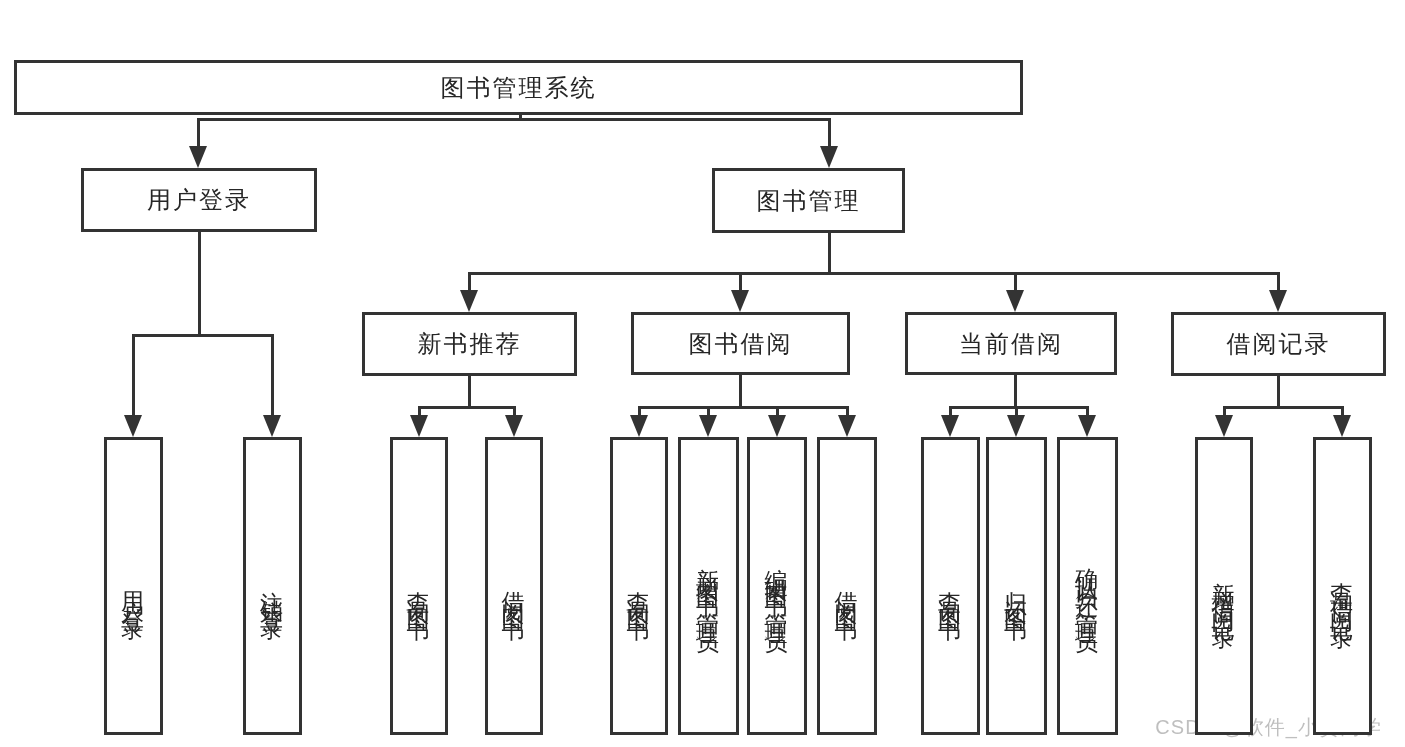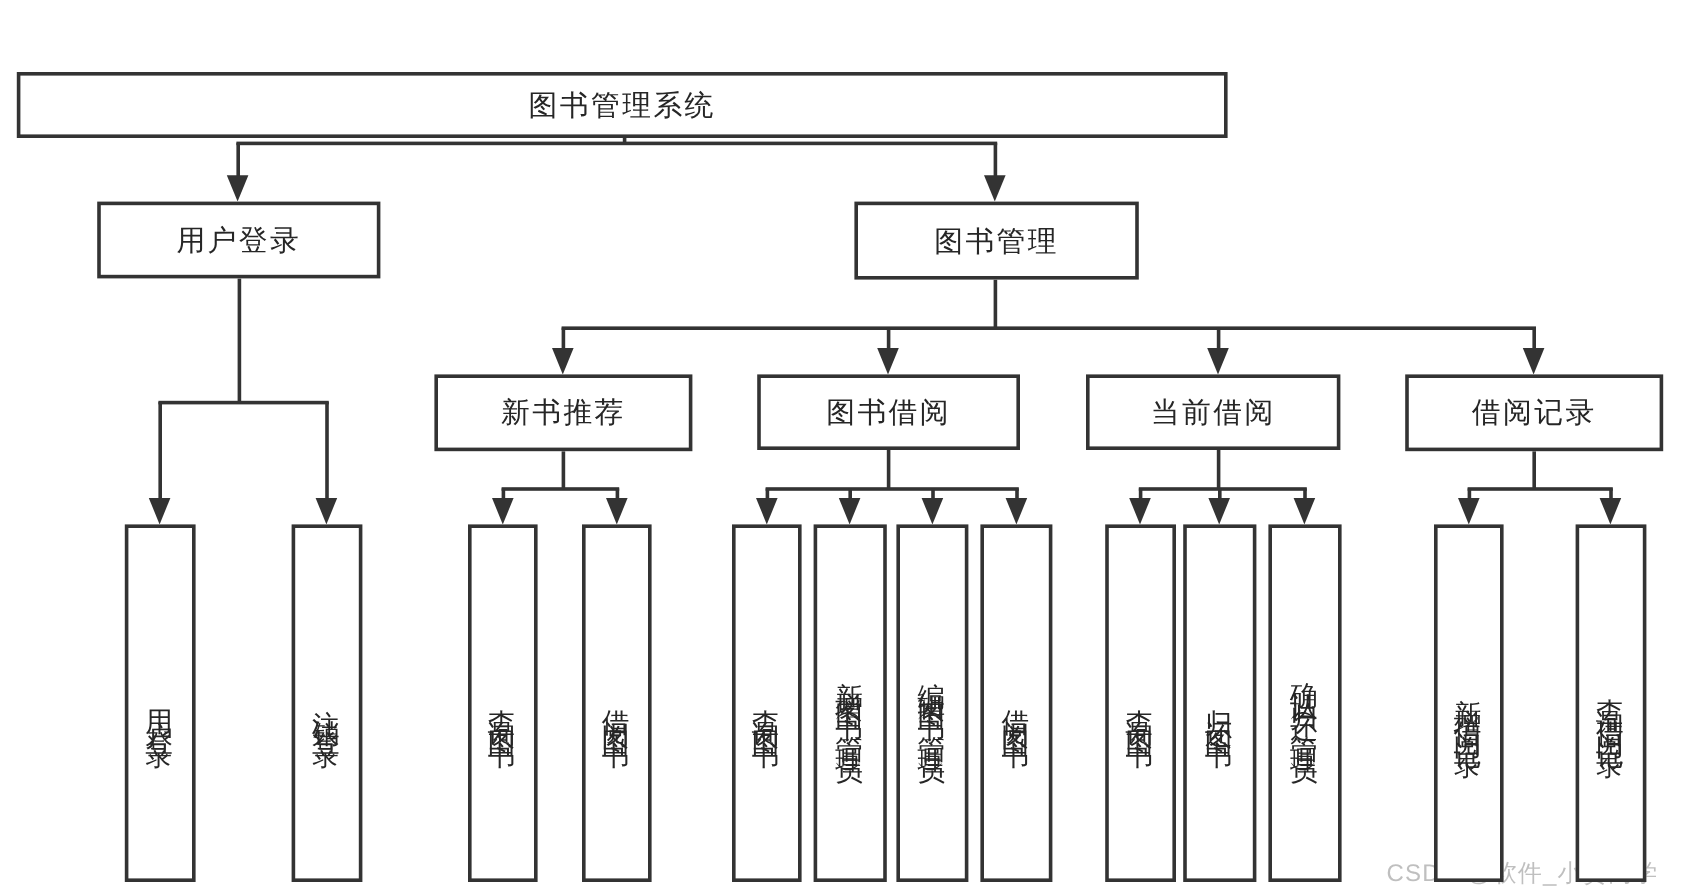--- a/index.html
+++ b/index.html
@@ -108,21 +108,21 @@
     <div class="cline" style="left: 1222.5px; top: 407px; width: 3px; height: 10px;"></div>
     <div class="arrowhead" style="left: 1215px; top: 415px;"></div>
     <div class="cline" style="left: 1340.5px; top: 407px; width: 3px; height: 10px;"></div>
     <div class="arrowhead" style="left: 1333px; top: 415px;"></div>
     <div class="node" style="left: 14px; top: 13px; width: 1009px; height: 55px; margin-top: 47px;">
       <span class="label">图书管理系统</span>
     </div>
     <div class="node" style="left: 81px; top: 168px; width: 236px; height: 64px;">
       <span class="label">用户登录</span>
     </div>
-    <div class="node" style="left: 712px; top: 168px; width: 237px; height: 65px;">
+    <div class="node" style="left: 712px; top: 168px; width: 193px; height: 65px;">
       <span class="label">图书管理</span>
     </div>
     <div class="node" style="left: 362px; top: 312px; width: 215px; height: 64px;">
       <span class="label">新书推荐</span>
     </div>
     <div class="node" style="left: 631px; top: 312px; width: 219px; height: 63px;">
       <span class="label">图书借阅</span>
     </div>
     <div class="node" style="left: 905px; top: 312px; width: 212px; height: 63px;">
       <span class="label">当前借阅</span>

